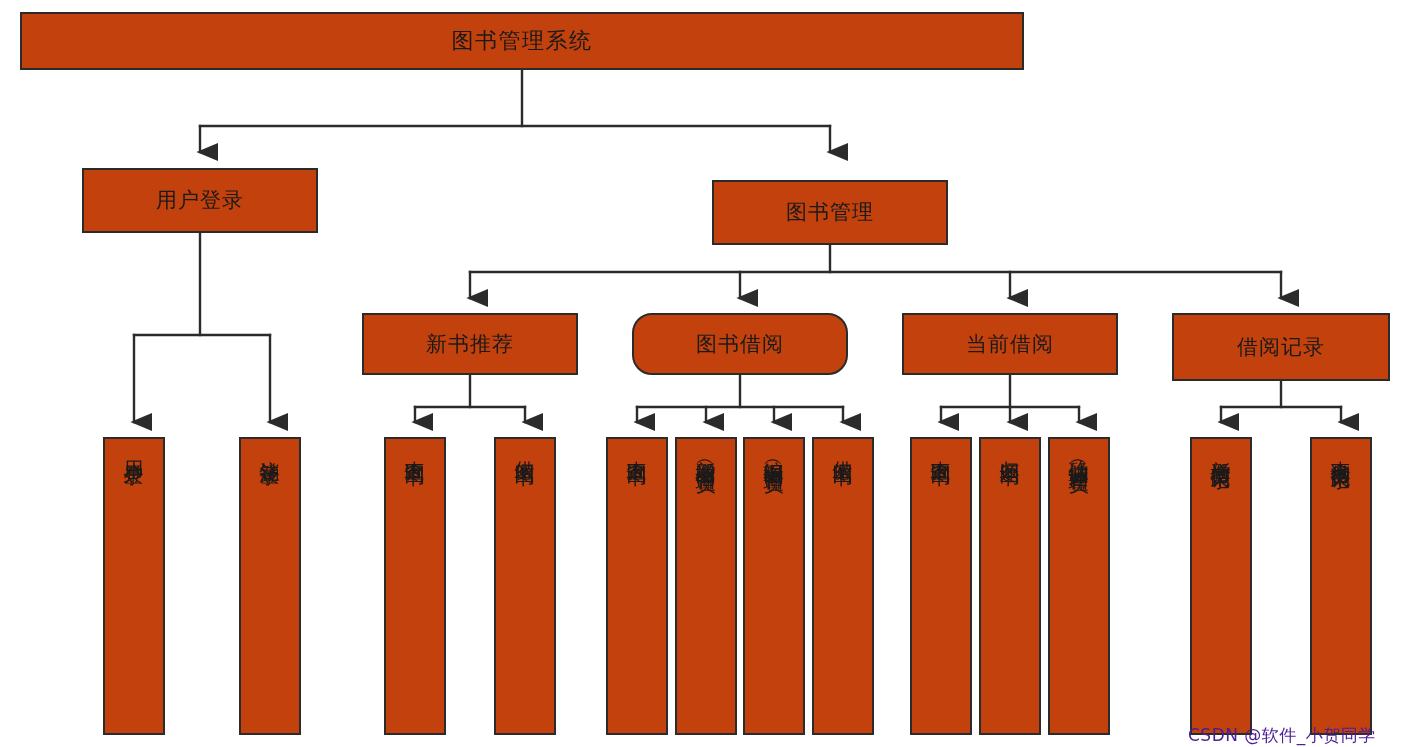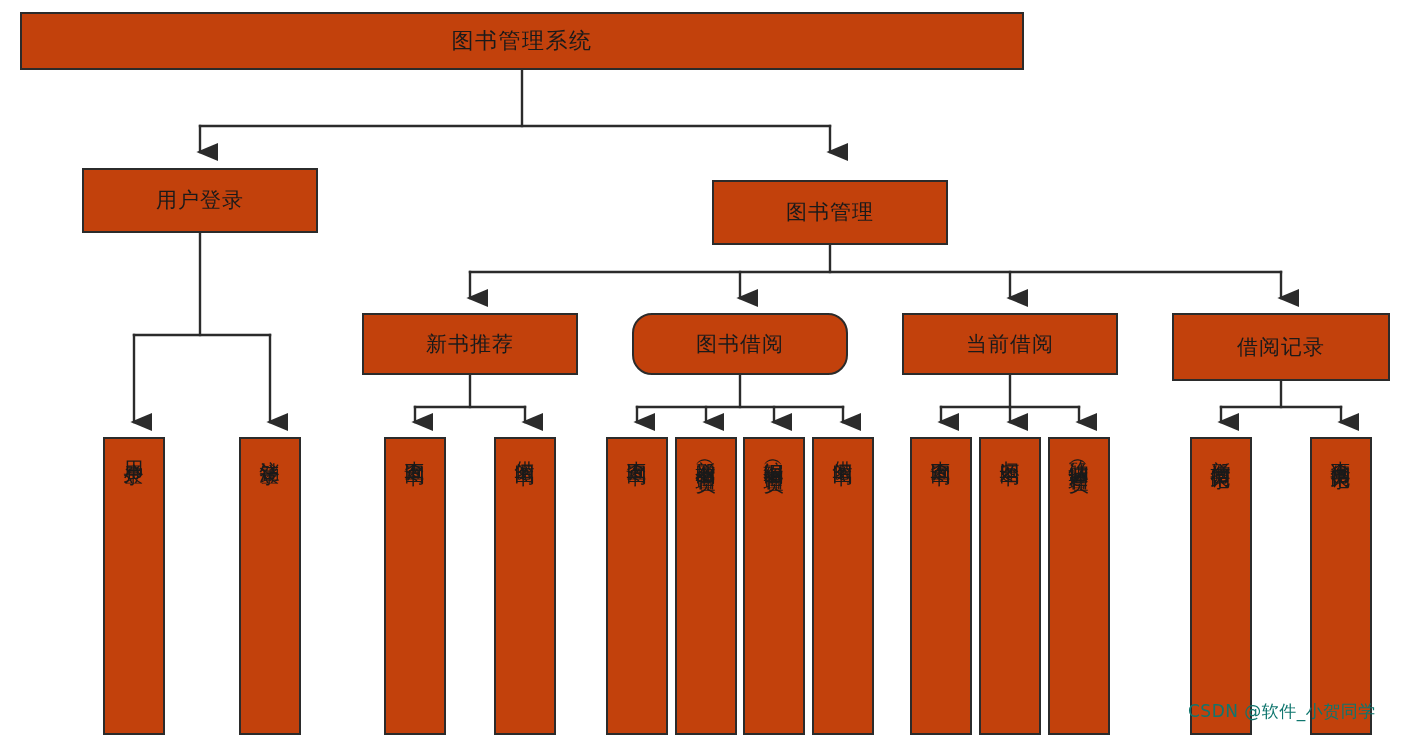--- a/index.html
+++ b/index.html
@@ -67,23 +67,23 @@
     letter-spacing: 2px;
     white-space: nowrap;
     max-height: 285px;
   }
   .node.v.tall .node-label {
     max-height: 292px;
   }
   .watermark {
     position: absolute;
     left: 1188px;
-    top: 700px;
+    top: 724px;
     font-size: 17px;
-    color: #0f766e;
+    color: #4c1d95;
     white-space: nowrap;
     letter-spacing: 0.5px;
   }
 </style>
 </head>
 <body>
 
 <div id="canvas">
 
   <svg id="edges" viewBox="0 0 1405 747" xmlns="http://www.w3.org/2000/svg">

